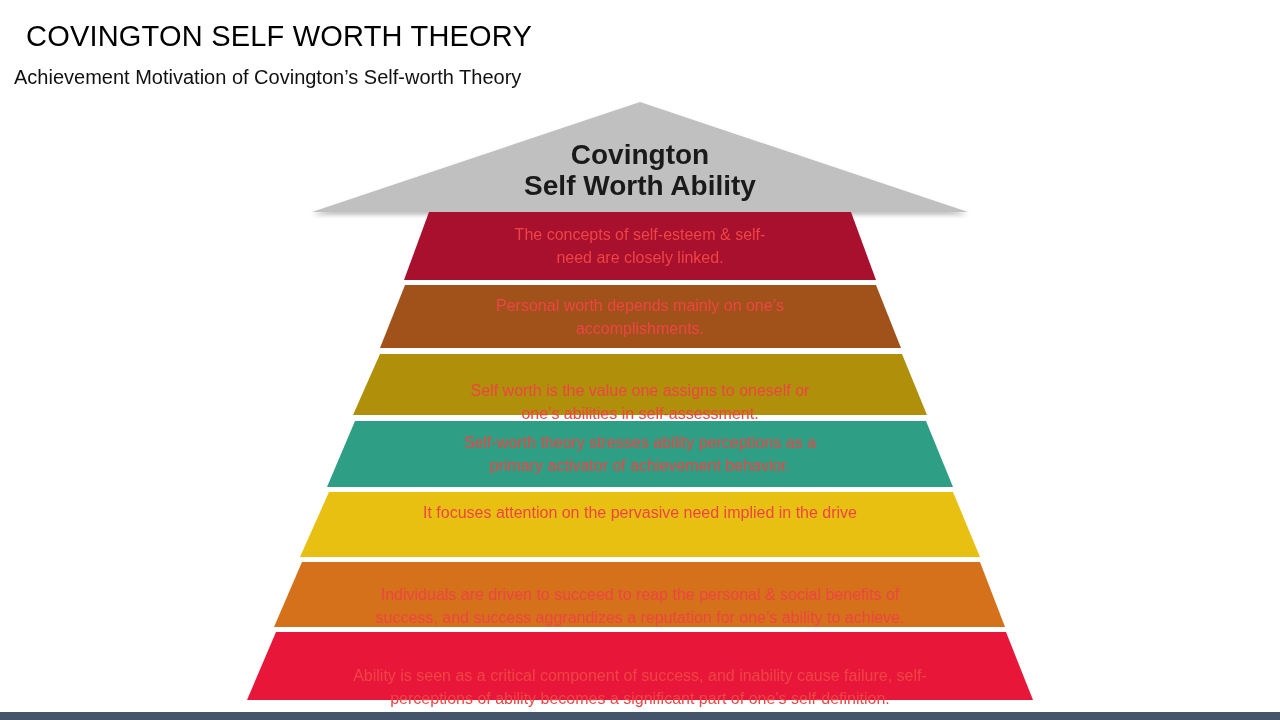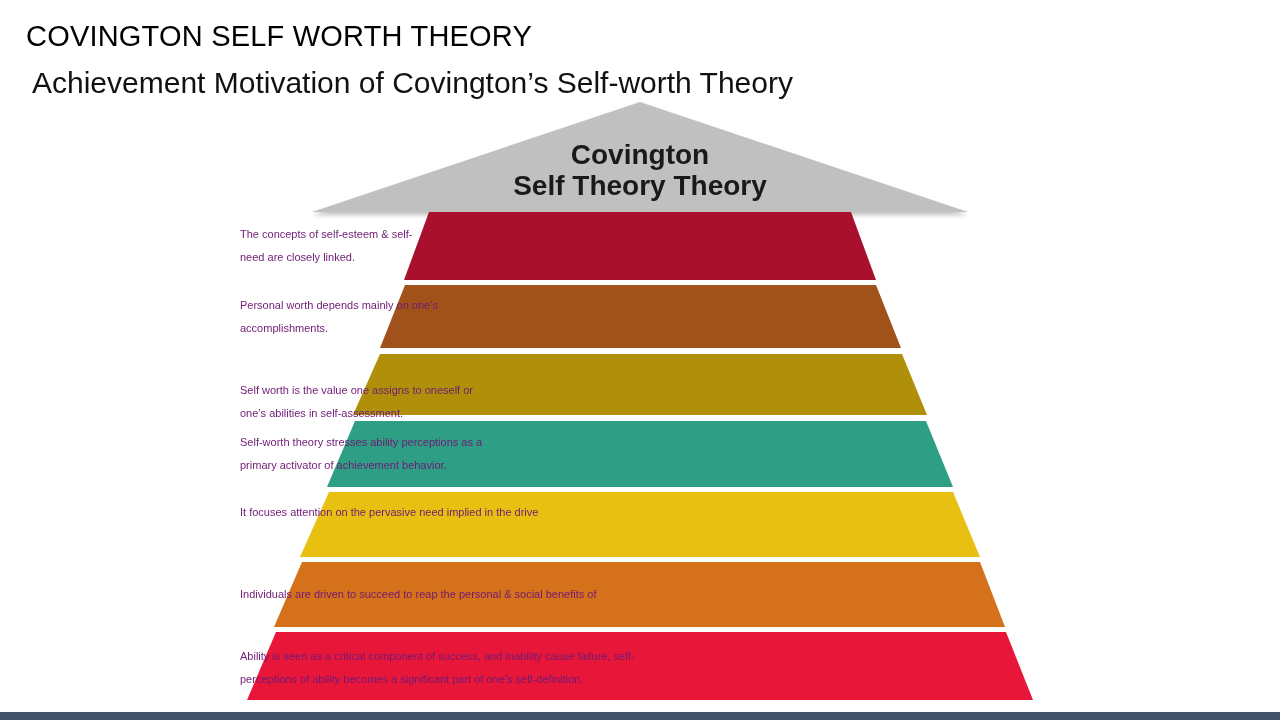--- a/index.html
+++ b/index.html
@@ -1,21 +1,21 @@
 <!DOCTYPE html>
 <html><head>
 <meta charset="utf-8">
 <style>
   html, body { margin:0; padding:0; }
   body { width:1280px; height:720px; background:#ffffff; position:relative; overflow:hidden; font-family:"Liberation Sans", sans-serif; }
   .title { position:absolute; left:26px; top:20px; font-size:29px; font-weight:normal; color:#000; letter-spacing:0.2px; white-space:nowrap; }
-  .subtitle { position:absolute; left:32px; top:66px; font-size:30px; color:#111; white-space:nowrap; }
+  .subtitle { position:absolute; left:14px; top:66px; font-size:20px; color:#111; white-space:nowrap; }
   svg.diagram { position:absolute; left:0; top:0; }
   .roof-label { position:absolute; left:440px; width:400px; text-align:center; font-weight:bold; font-size:28px; color:#1a1a1a; line-height:31px; }
-  .tier-text { position:absolute; left:240px; width:800px; color:#701a75; font-size:11px; line-height:23px; }
+  .tier-text { position:absolute; left:240px; width:800px; text-align:center; color:#ef4444; font-size:16px; line-height:23px; }
   .bottom-bar { position:absolute; left:0; top:712px; width:1280px; height:8px; background:#44546A; }
 </style>
 </head>
 <body>
 
 <div class="title">COVINGTON SELF WORTH THEORY</div>
 <div class="subtitle">Achievement Motivation of Covington’s Self-worth Theory</div>
 
 <svg class="diagram" width="1280" height="720">
   <defs>
@@ -28,21 +28,21 @@
   <polygon class="tier-shape" points="405,285 876,285 901,348 380,348" fill="#A0521A"></polygon>
   <polygon class="tier-shape" points="380,354 902,354 927,415 353,415" fill="#B08F0B"></polygon>
   <polygon class="tier-shape" points="355,421 926,421 953,487 327,487" fill="#2E9E85"></polygon>
   <polygon class="tier-shape" points="329,492 953,492 980,557 300,557" fill="#E8C012"></polygon>
   <polygon class="tier-shape" points="302,562 980,562 1005,627 274,627" fill="#D4711A"></polygon>
   <polygon class="tier-shape" points="276,632 1006,632 1033,700 247,700" fill="#E8173A"></polygon>
 </svg>
 
 <div class="roof-label" style="top:139px;">
   <div>Covington</div>
-  <div>Self Theory Theory</div>
+  <div>Self Worth Ability</div>
 </div>
 
 <div class="tier-text" style="top:223px;">
   <div>The concepts of self-esteem &amp; self-</div>
   <div>need are closely linked.</div>
 </div>
 <div class="tier-text" style="top:294px;">
   <div>Personal worth depends mainly on one’s</div>
   <div>accomplishments.</div>
 </div>
@@ -52,19 +52,20 @@
 </div>
 <div class="tier-text" style="top:431px;">
   <div>Self-worth theory stresses ability perceptions as a</div>
   <div>primary activator of achievement behavior.</div>
 </div>
 <div class="tier-text" style="top:501px;">
   <div>It focuses attention on the pervasive need implied in the drive</div>
 </div>
 <div class="tier-text" style="top:571px;margin-top:12px;">
   <div>Individuals are driven to succeed to reap the personal &amp; social benefits of</div>
+  <div>success, and success aggrandizes a reputation for one’s ability to achieve.</div>
 </div>
-<div class="tier-text" style="top:645px;">
+<div class="tier-text" style="top:664px;">
   <div>Ability is seen as a critical component of success, and inability cause failure, self-</div>
   <div>perceptions of ability becomes a significant part of one’s self-definition.</div>
 </div>
 
 <div class="bottom-bar" style="background: rgb(68, 84, 106);"></div>
 
 </body></html>

